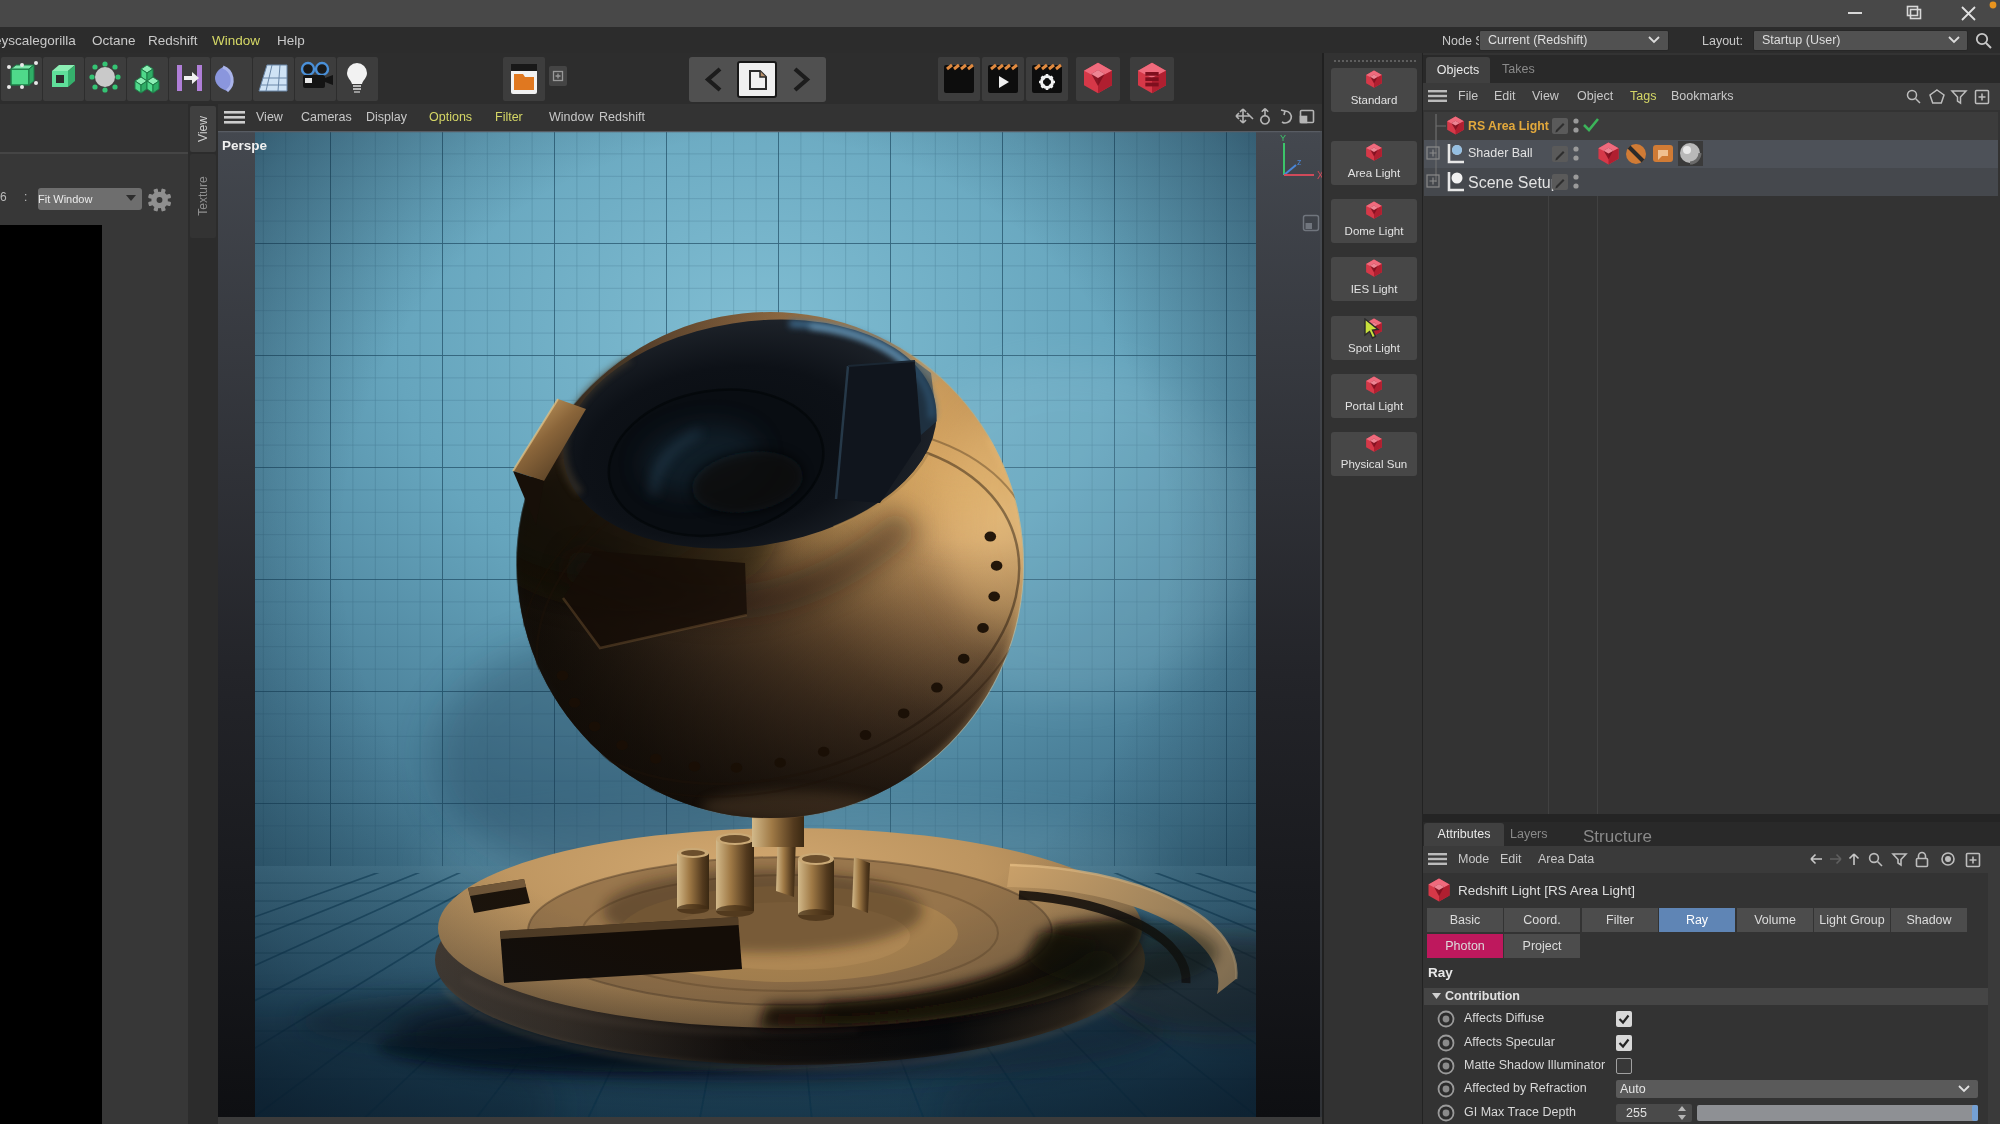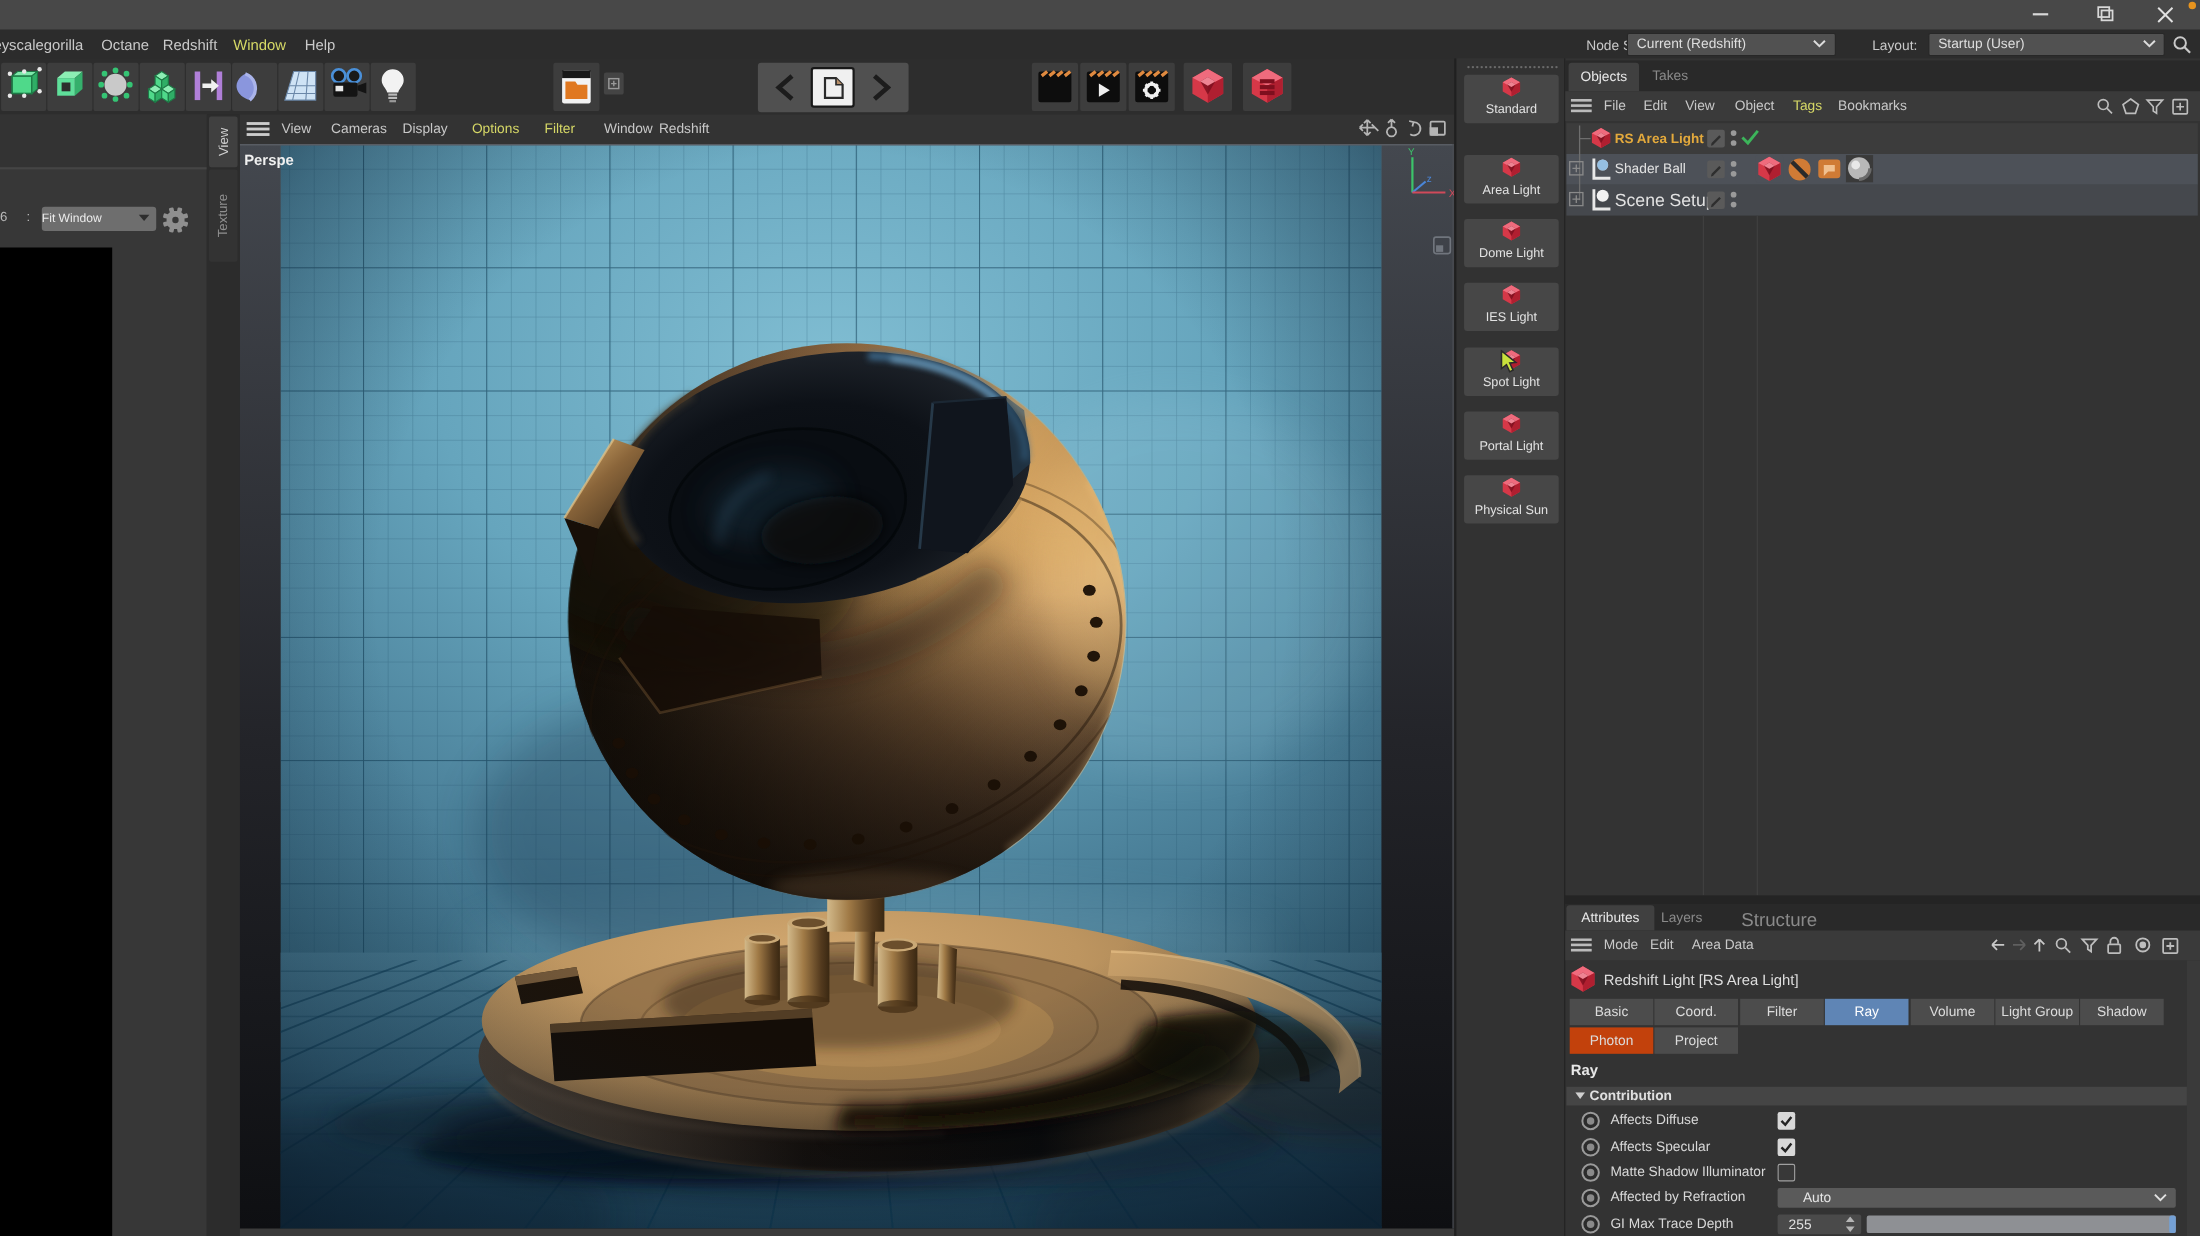--- a/index.html
+++ b/index.html
@@ -781,21 +781,21 @@
     <path d="M12 6 L17 9 L12 12 L7 9 Z" fill="#f8909e" opacity="0.9"></path>
   </svg>
 <div style="position:absolute;left:1458px;top:883px;font-size:13.5px;color:#dedede;font-weight:400;white-space:nowrap;">Redshift Light [RS Area Light]</div>
 <div style="position:absolute;left:1427px;top:908px;width:76px;height:24px;background:#4c4c4c;color:#dcdcdc;font-size:12.5px;line-height:24px;text-align:center">Basic</div>
 <div style="position:absolute;left:1504px;top:908px;width:76px;height:24px;background:#4c4c4c;color:#dcdcdc;font-size:12.5px;line-height:24px;text-align:center">Coord.</div>
 <div style="position:absolute;left:1582px;top:908px;width:76px;height:24px;background:#4c4c4c;color:#dcdcdc;font-size:12.5px;line-height:24px;text-align:center">Filter</div>
 <div style="position:absolute;left:1659px;top:908px;width:76px;height:24px;background:#5f85b5;color:#fff;font-size:12.5px;line-height:24px;text-align:center">Ray</div>
 <div style="position:absolute;left:1737px;top:908px;width:76px;height:24px;background:#4c4c4c;color:#dcdcdc;font-size:12.5px;line-height:24px;text-align:center">Volume</div>
 <div style="position:absolute;left:1814px;top:908px;width:76px;height:24px;background:#4c4c4c;color:#dcdcdc;font-size:12.5px;line-height:24px;text-align:center">Light Group</div>
 <div style="position:absolute;left:1891px;top:908px;width:76px;height:24px;background:#4c4c4c;color:#dcdcdc;font-size:12.5px;line-height:24px;text-align:center">Shadow</div>
-<div style="position:absolute;left:1427px;top:934px;width:76px;height:24px;background:#c2410c;color:#dcdcdc;font-size:12.5px;line-height:24px;text-align:center">Photon</div>
+<div style="position:absolute;left:1427px;top:934px;width:76px;height:24px;background:#be185d;color:#dcdcdc;font-size:12.5px;line-height:24px;text-align:center">Photon</div>
 <div style="position:absolute;left:1504px;top:934px;width:76px;height:24px;background:#4c4c4c;color:#dcdcdc;font-size:12.5px;line-height:24px;text-align:center">Project</div>
 <div style="position:absolute;left:1428px;top:965px;font-size:13.5px;color:#e8e8e8;font-weight:700;white-space:nowrap;">Ray</div>
 <div style="position:absolute;left:1424px;top:988px;width:574px;height:17px;background:#454545;"></div>
 <svg class="abs" style="left:1432px;top:993px" width="10" height="8">
     <path d="M0 0 h9 l-4.5 6 z" fill="#d0d0d0"></path>
   </svg>
 <div style="position:absolute;left:1445px;top:989px;font-size:12.5px;color:#e0e0e0;font-weight:700;white-space:nowrap;">Contribution</div>
 <svg class="abs" style="left:1437px;top:1010px" width="18" height="18">
     <circle cx="9" cy="9" r="7.5" fill="#2c2c2c" stroke="#9a9a9a" stroke-width="1.8"></circle>
     <circle cx="9" cy="9" r="3.4" fill="#8a8a8a"></circle>
@@ -818,21 +818,21 @@
     <circle cx="9" cy="9" r="7.5" fill="#2c2c2c" stroke="#9a9a9a" stroke-width="1.8"></circle>
     <circle cx="9" cy="9" r="3.4" fill="#8a8a8a"></circle>
   </svg>
 <div style="position:absolute;left:1464px;top:1058px;font-size:12.5px;color:#d8d8d8;font-weight:400;white-space:nowrap;">Matte Shadow Illuminator</div>
 <div style="position:absolute;left:1616px;top:1058px;width:16px;height:16px;background:#383838;border:1.6px solid #a0a0a0;border-radius:2px"></div>
 <svg class="abs" style="left:1437px;top:1080px" width="18" height="18">
     <circle cx="9" cy="9" r="7.5" fill="#2c2c2c" stroke="#9a9a9a" stroke-width="1.8"></circle>
     <circle cx="9" cy="9" r="3.4" fill="#8a8a8a"></circle>
   </svg>
 <div style="position:absolute;left:1464px;top:1081px;font-size:12.5px;color:#d8d8d8;font-weight:400;white-space:nowrap;">Affected by Refraction</div>
-<div style="position:absolute;left:1616px;top:1080px;width:362px;height:18px;background:#5a5a5a;border-radius:2px;color:#e5e5e5;font-size:12.5px;line-height:18px;padding-left:23px">Auto</div>
+<div style="position:absolute;left:1616px;top:1080px;width:362px;height:18px;background:#5a5a5a;border-radius:2px;color:#e5e5e5;font-size:12.5px;line-height:18px;padding-left:4px">Auto</div>
 <svg class="abs" style="left:1958px;top:1085px" width="12" height="9">
     <path d="M1 1 L6 6 L11 1" stroke="#e0e0e0" stroke-width="1.8" fill="none"></path>
   </svg>
 <svg class="abs" style="left:1437px;top:1104px" width="18" height="18">
     <circle cx="9" cy="9" r="7.5" fill="#2c2c2c" stroke="#9a9a9a" stroke-width="1.8"></circle>
     <circle cx="9" cy="9" r="3.4" fill="#8a8a8a"></circle>
   </svg>
 <div style="position:absolute;left:1464px;top:1105px;font-size:12.5px;color:#d8d8d8;font-weight:400;white-space:nowrap;">GI Max Trace Depth</div>
 <div style="position:absolute;left:1616px;top:1104px;width:76px;height:18px;background:#4a4a4a;border-radius:2px;color:#e0e0e0;font-size:12.5px;line-height:18px;padding-left:10px">255</div>
 <svg class="abs" style="left:1676px;top:1106px" width="12" height="14">

